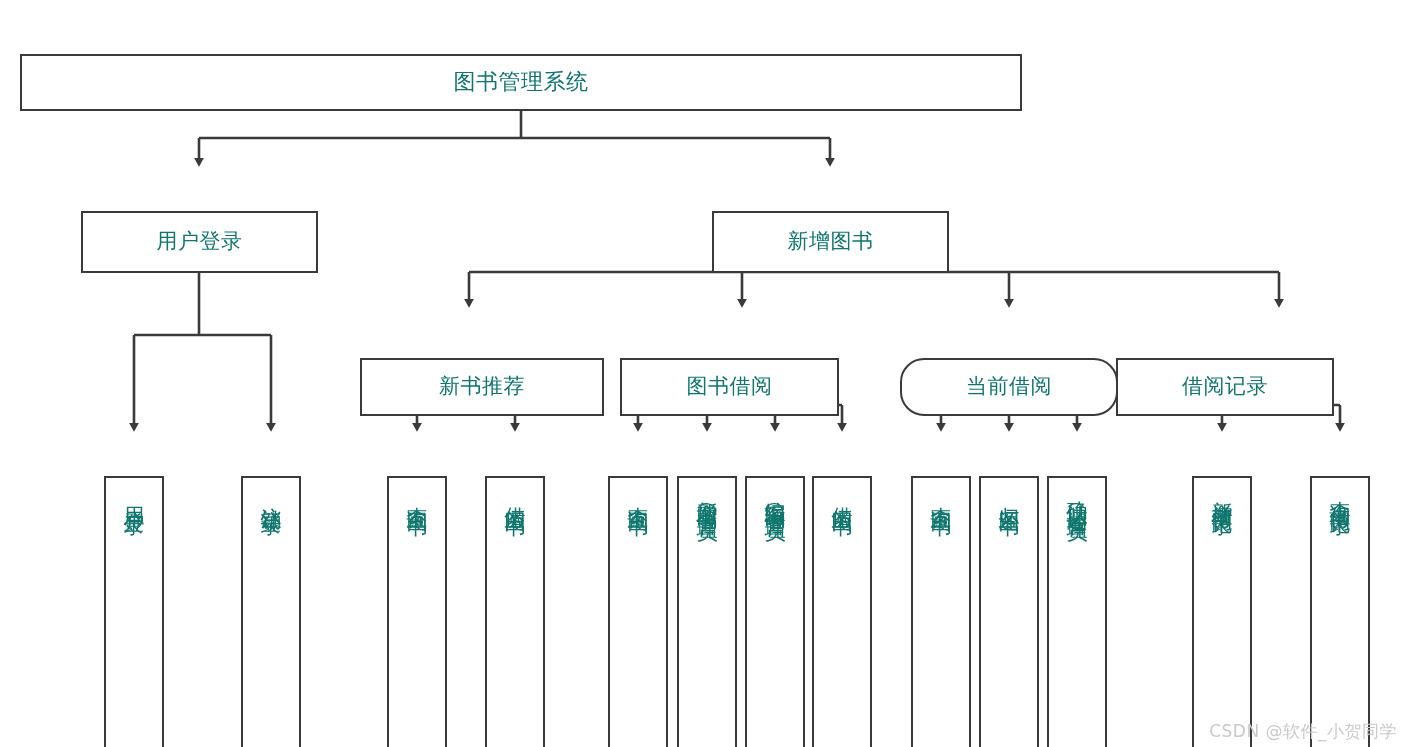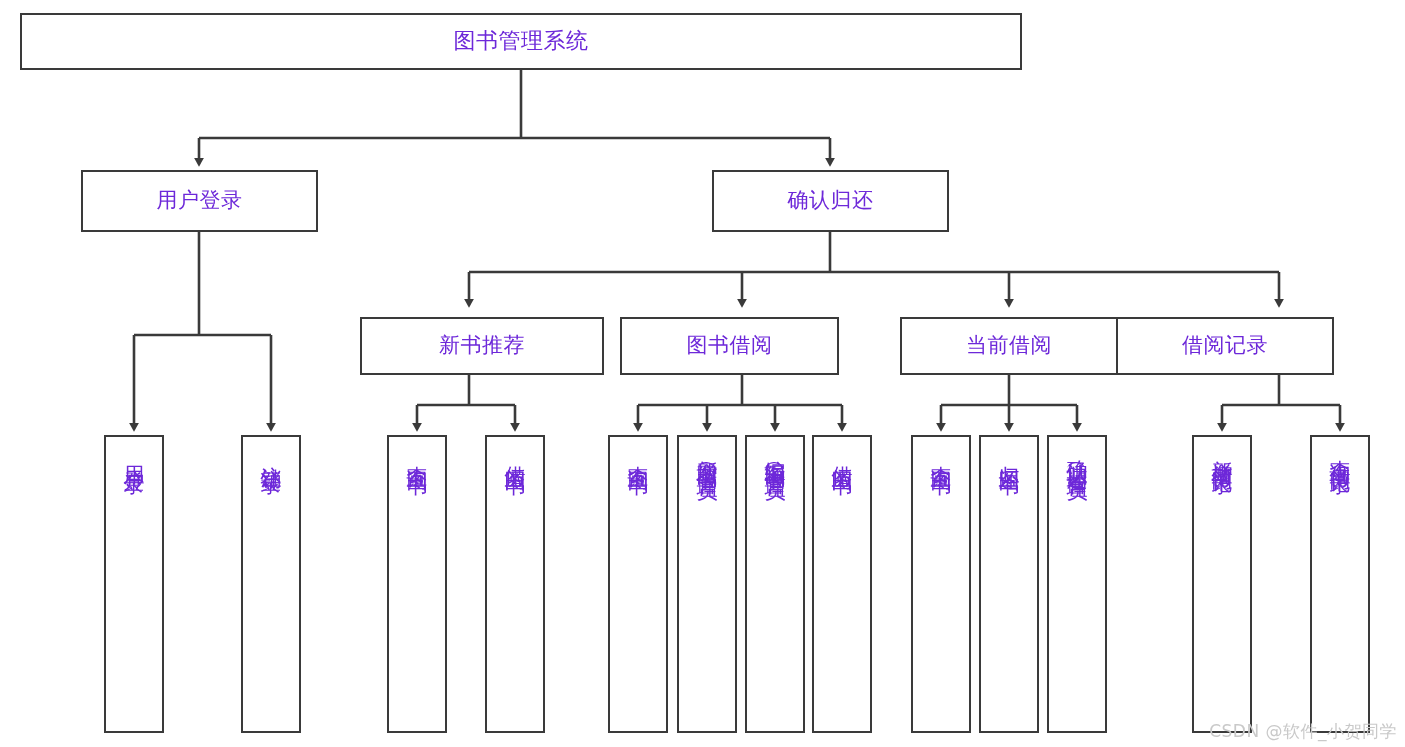--- a/index.html
+++ b/index.html
@@ -26,22 +26,23 @@
     pointer-events: none;
   }
   .node {
     position: absolute;
     box-sizing: border-box;
     background: #ffffff;
     border: 2.5px solid #3a3a3a;
     display: flex;
     align-items: center;
     justify-content: center;
-    color: #6d28d9;
+    color: #0f766e;
     z-index: 2;
+    margin-top: 41px;
   }
   .node .lbl {
     display: block;
     text-align: center;
     line-height: 1.22;
     letter-spacing: 0.5px;
   }
   
   .node.horiz .lbl {
     font-size: 21px;
@@ -134,30 +135,30 @@
   </svg>
 
   <div class="node horiz root" style="left:20px; top:13px; width:1002px; height:57px;">
     <span class="lbl">图书管理系统</span>
   </div>
 
   <div class="node horiz" style="left:81px; top:170px; width:237px; height:62px;">
     <span class="lbl">用户登录</span>
   </div>
   <div class="node horiz" style="left:712px; top:170px; width:237px; height:62px;">
-    <span class="lbl">确认归还</span>
+    <span class="lbl">新增图书</span>
   </div>
 
   <div class="node horiz" style="left:360px; top:317px; width:244px; height:58px;">
     <span class="lbl">新书推荐</span>
   </div>
   <div class="node horiz" style="left:620px; top:317px; width:219px; height:58px;">
     <span class="lbl">图书借阅</span>
   </div>
-  <div class="node horiz" style="left:900px; top:317px; width:218px; height:58px;">
+  <div class="node horiz" style="left:900px; top:317px; width:218px; height:58px;border-radius:24px;">
     <span class="lbl">当前借阅</span>
   </div>
   <div class="node horiz" style="left:1116px; top:317px; width:218px; height:58px;align-items:center;">
     <span class="lbl">借阅记录</span>
   </div>
 
   <div class="node vert" style="left:104px; top:435px; width:60px; height:298px;">
     <span class="lbl">用户登录</span>
   </div>
   <div class="node vert" style="left:241px; top:435px; width:60px; height:298px;">

